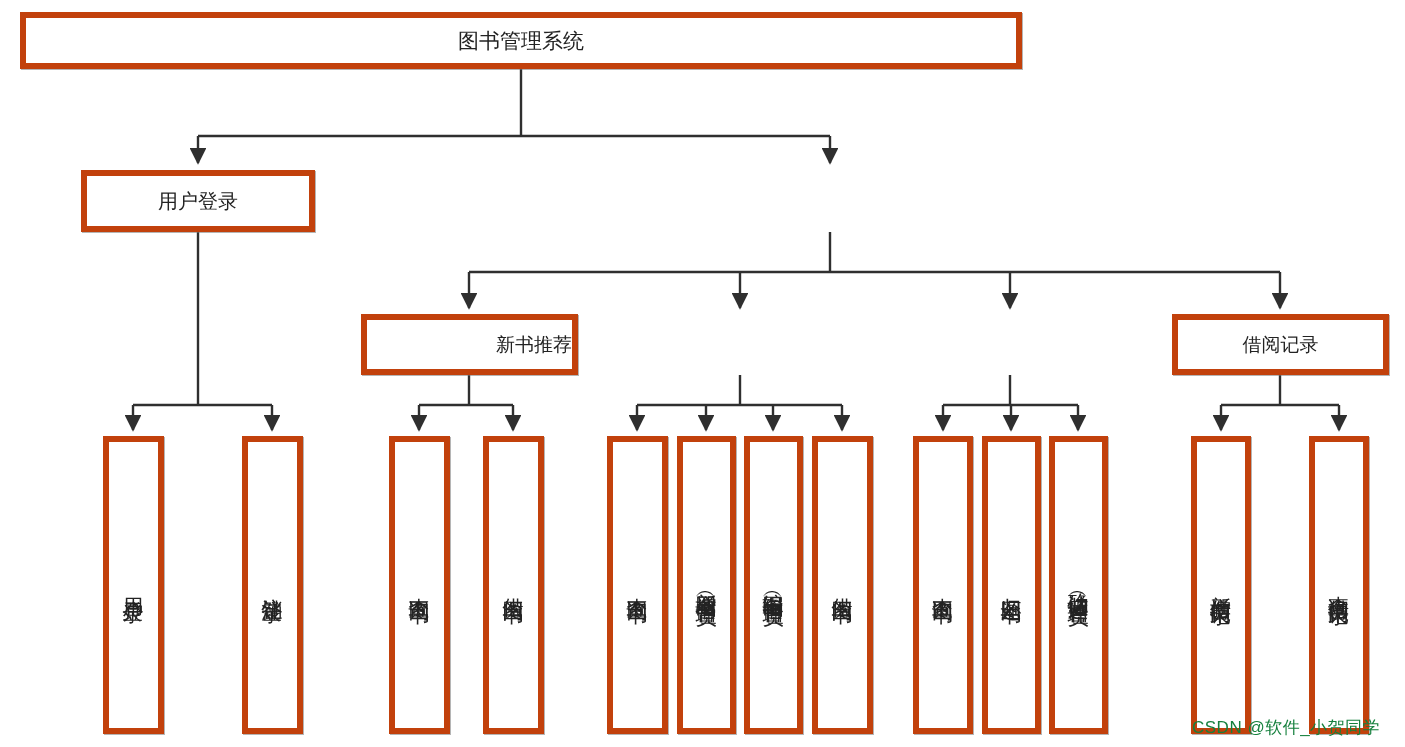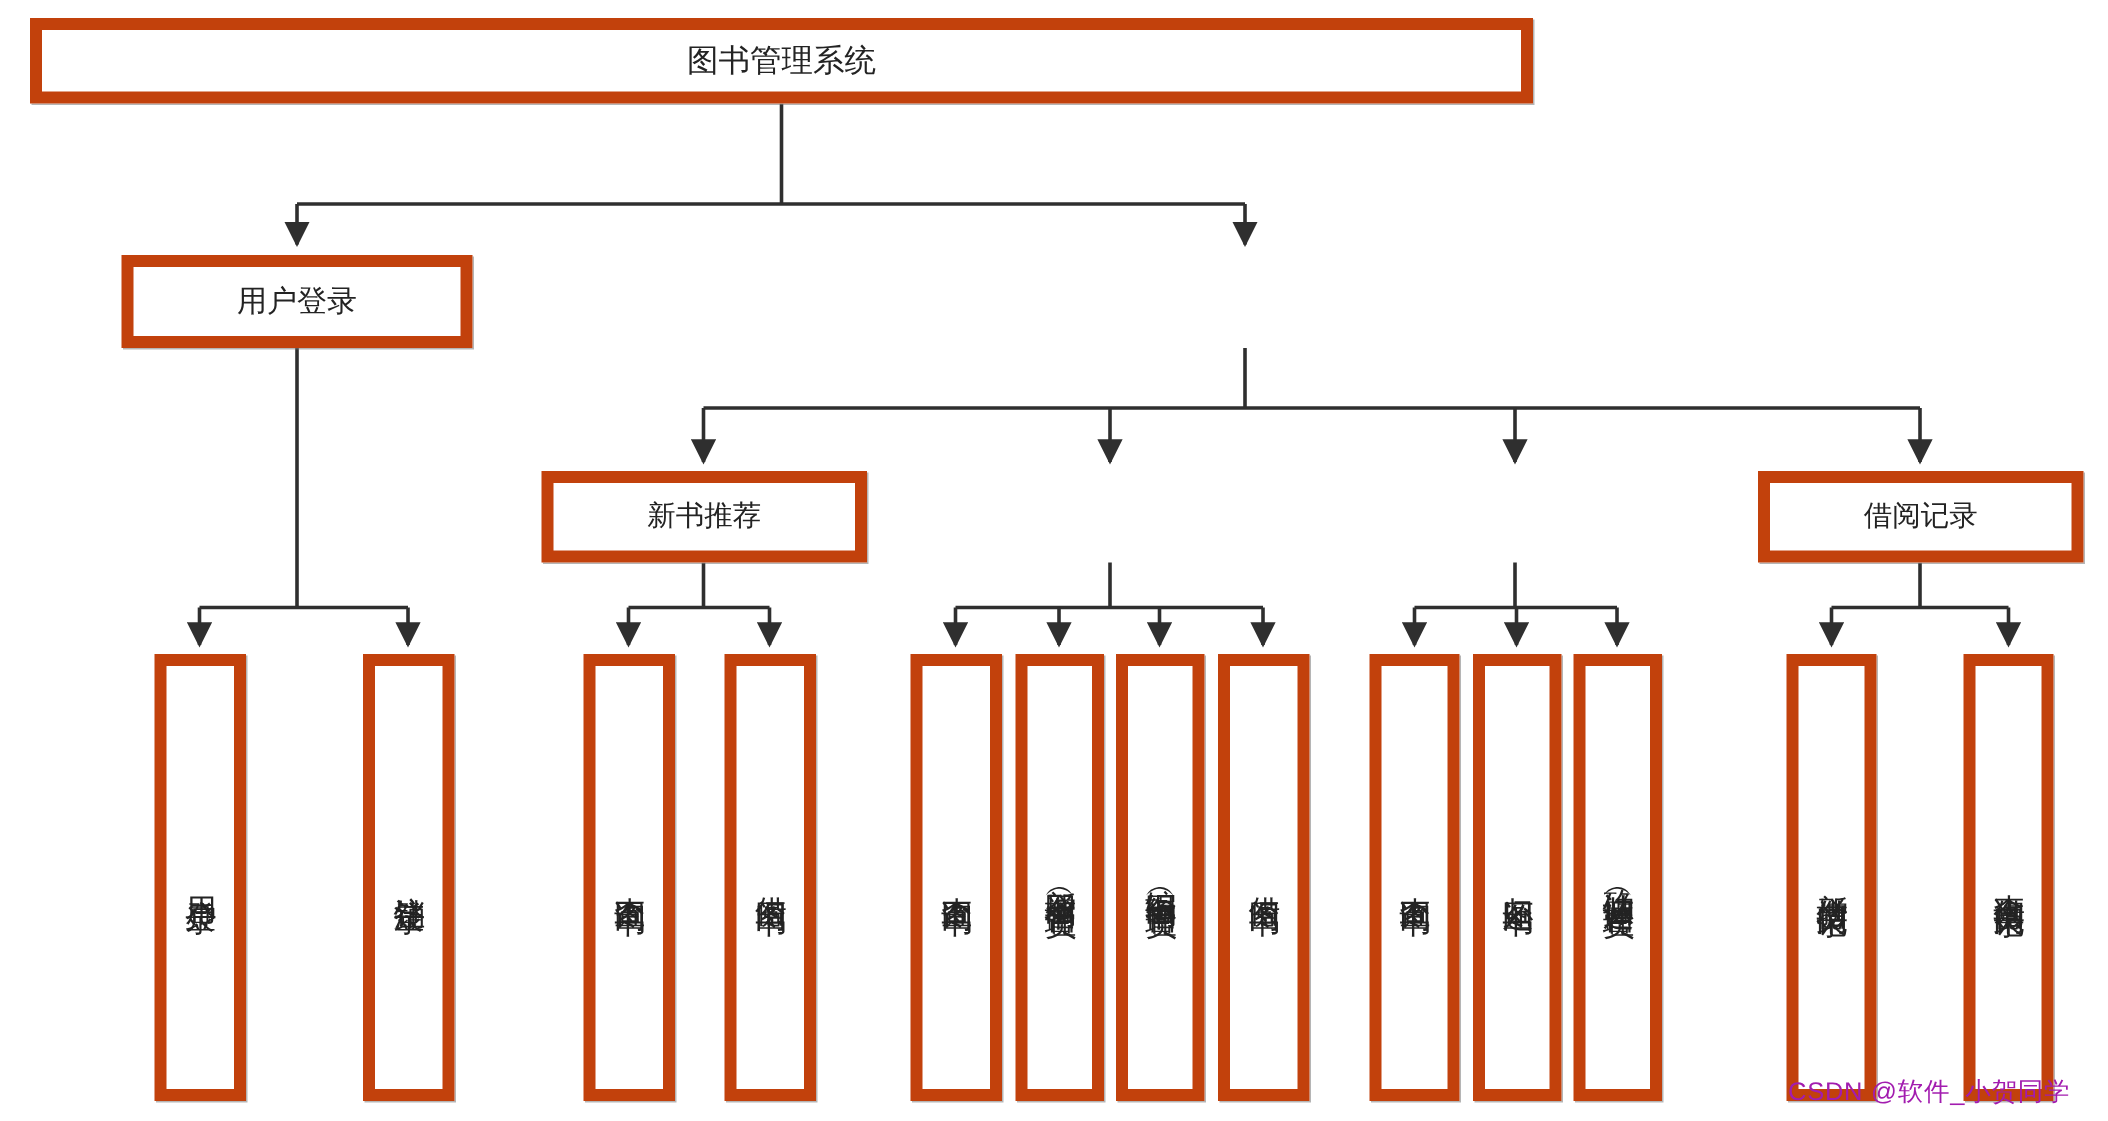--- a/index.html
+++ b/index.html
@@ -22,21 +22,21 @@
     left: 0;
     top: 0;
     width: 1405px;
     height: 747px;
     pointer-events: none;
   }
   .node {
     position: absolute;
     box-sizing: border-box;
     background: #ffffff;
-    border: 8px solid #c2410c;
+    border: 6px solid #c2410c;
     box-shadow: 1px 1px 0 rgba(120,120,120,0.55);
     display: flex;
     align-items: center;
     justify-content: center;
     color: #222222;
   }
   .node-label {
     display: block;
     text-align: center;
     line-height: 1.0;
@@ -48,21 +48,21 @@
   .level-3 .node-label { font-size: 19px; }
   .leaf .node-label {
     writing-mode: vertical-rl;
     text-orientation: upright;
     font-size: 21px;
     letter-spacing: 2px;
     line-height: 1.0;
   }
   .watermark {
     position: absolute;
-    color: #a21caf;
+    color: #15803d;
     font-size: 17px;
     white-space: nowrap;
     letter-spacing: 0.5px;
   }
 </style>
 </head>
 <body>
 
 <div id="canvas">
 
@@ -118,21 +118,21 @@
 
   <div class="node level-1" style="left:20px; top:12px; width:1002px; height:57px;">
     <span class="node-label">图书管理系统</span>
   </div>
 
   <div class="node level-2" style="left:81px; top:170px; width:234px; height:62px;">
     <span class="node-label">用户登录</span>
   </div>
 
 
-  <div class="node level-3" style="left:361px; top:314px; width:217px; height:61px;">
+  <div class="node level-3" style="left:361px; top:314px; width:217px; height:61px;justify-content:flex-end;">
     <span class="node-label">新书推荐</span>
   </div>
 
 
 
   <div class="node level-3" style="left:1172px; top:314px; width:217px; height:61px;">
     <span class="node-label">借阅记录</span>
   </div>
 
   <div class="node leaf" style="left:103px; top:436px; width:61px; height:298px;">

